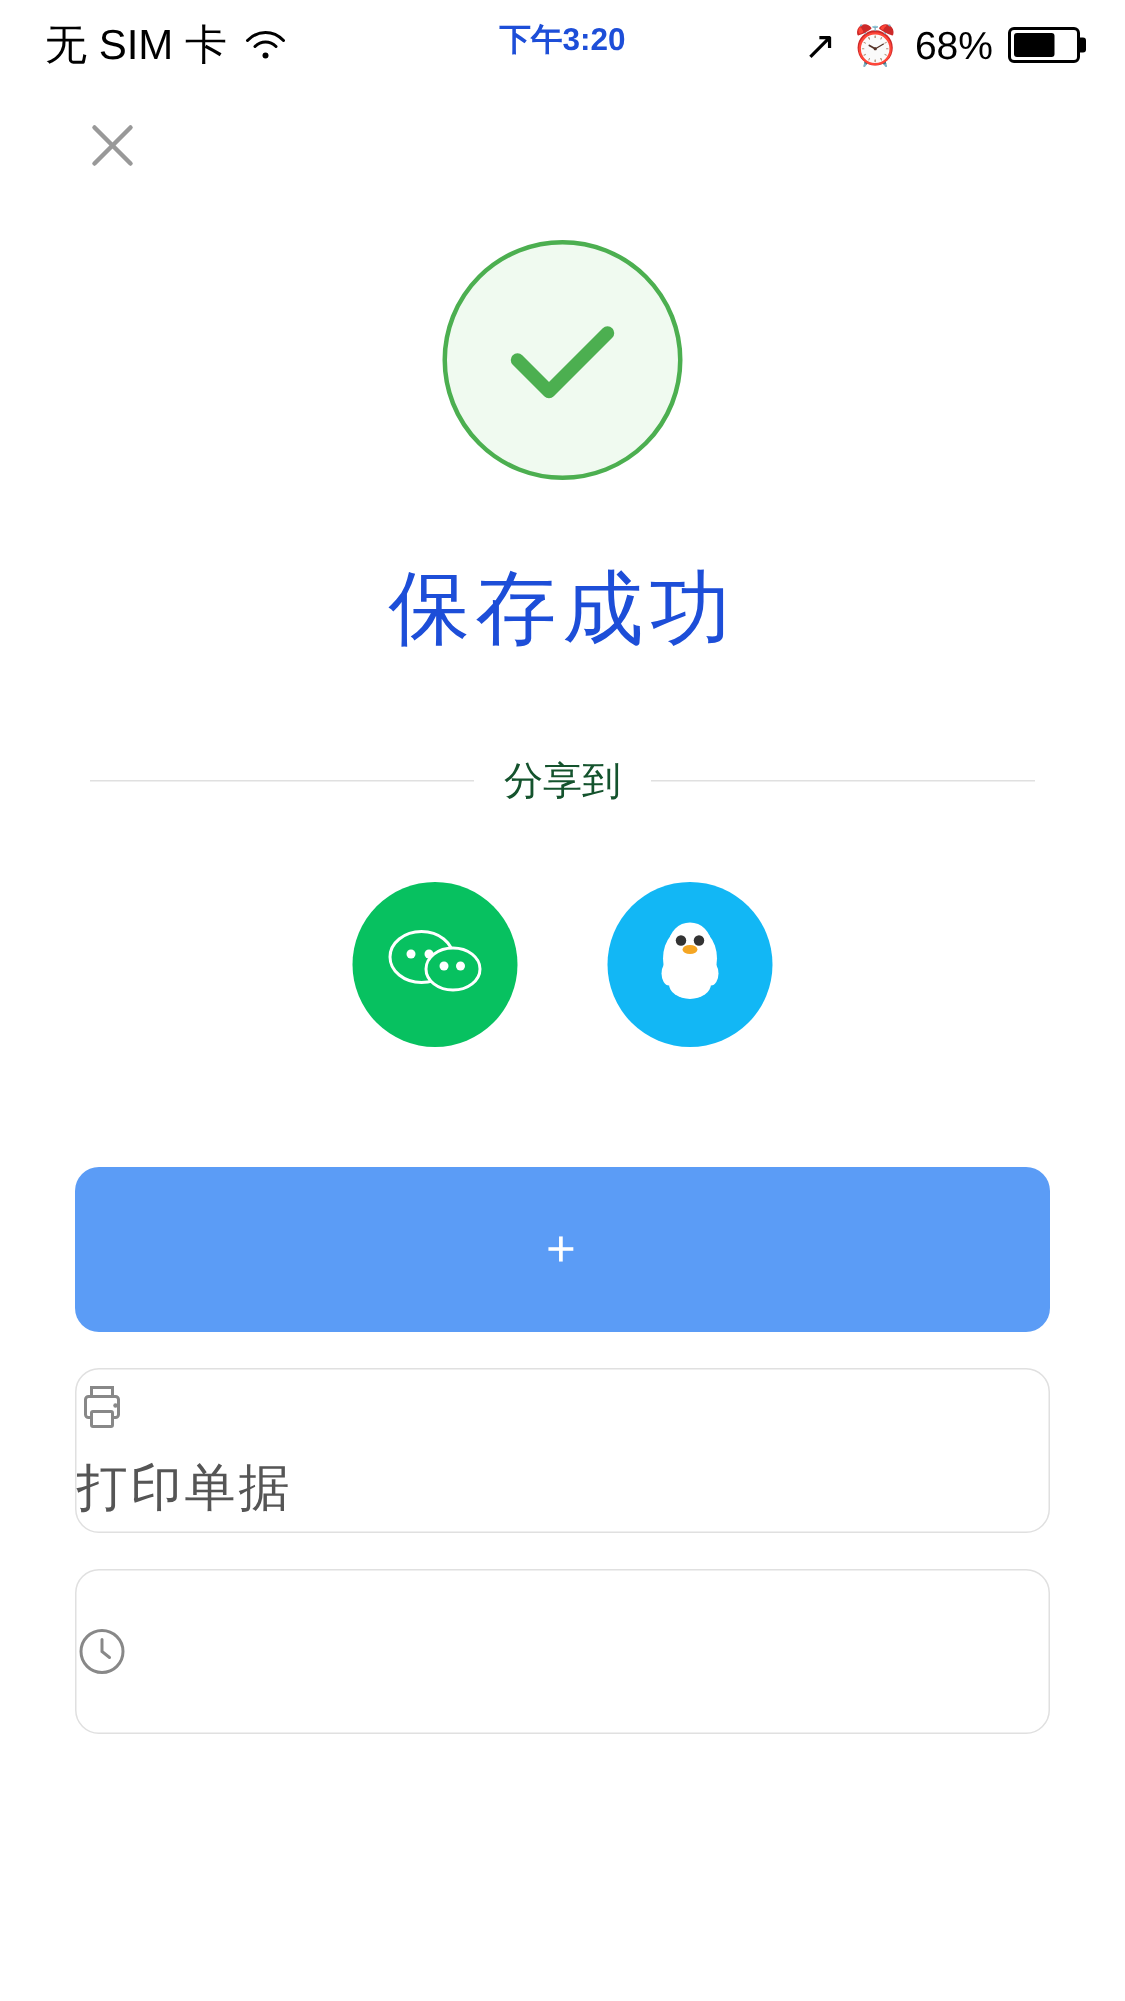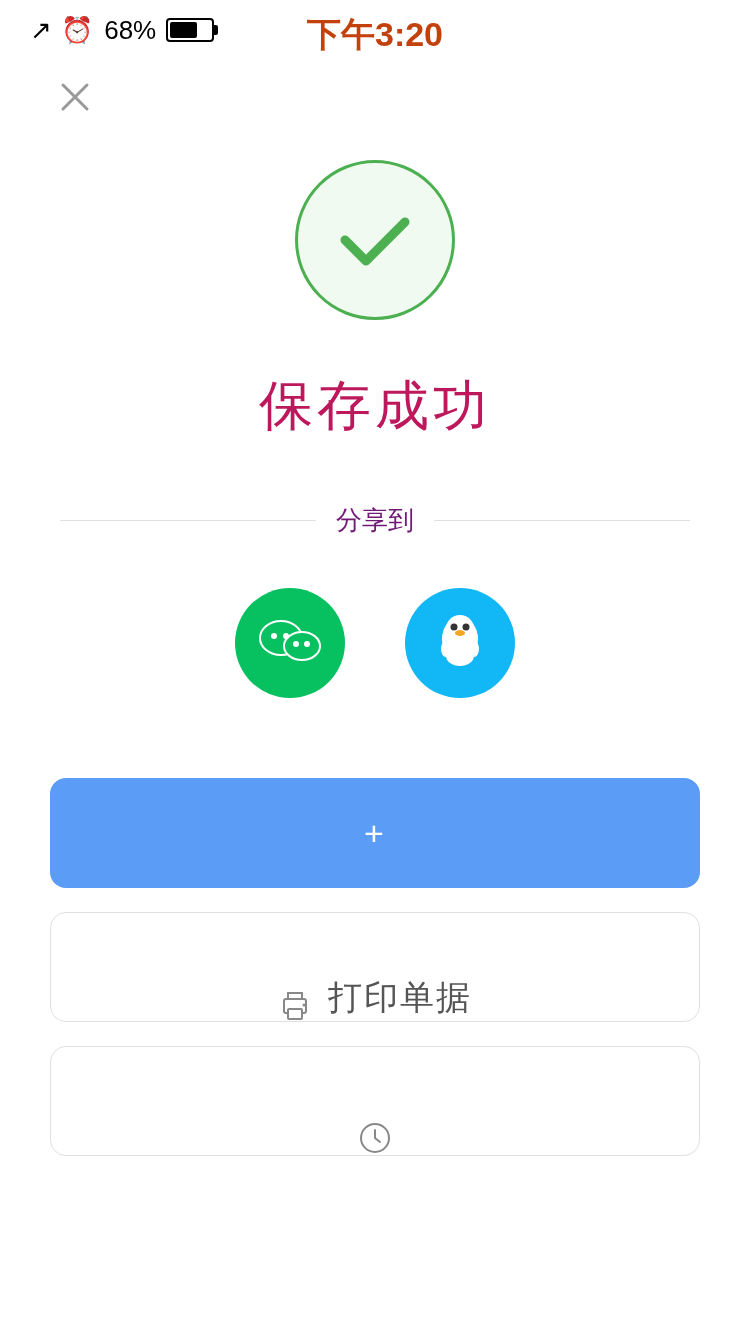--- a/index.html
+++ b/index.html
@@ -32,23 +32,23 @@
     .status-left {
       display: flex;
       align-items: center;
       gap: 12px;
       font-size: 28px;
       color: #000;
       font-weight: 400;
     }
 
     .status-center {
-      font-size: 34px;
+      font-size: 21px;
       font-weight: 600;
-      color: #c2410c;
+      color: #1d4ed8;
       position: absolute;
       left: 50%;
       transform: translateX(-50%);
       top: 12px;
     }
 
     .status-right {
       display: flex;
       align-items: center;
       gap: 10px;
@@ -139,21 +139,21 @@
 
     .checkmark-icon {
       width: 90px;
       height: 90px;
     }
 
     
     .success-title {
       font-size: 54px;
       font-weight: 500;
-      color: #be185d;
+      color: #1d4ed8;
       margin-bottom: 60px;
       letter-spacing: 4px;
     }
 
     
     .share-section {
       width: 100%;
       padding: 0 60px;
       margin-bottom: 60px;
     }
@@ -166,21 +166,21 @@
     }
 
     .divider-line {
       flex: 1;
       height: 1px;
       background: #e0e0e0;
     }
 
     .share-label {
       font-size: 26px;
-      color: #701a75;
+      color: #14532d;
     }
 
     .share-icons {
       display: flex;
       justify-content: center;
       gap: 60px;
     }
 
     .share-icon-btn {
       width: 110px;
@@ -226,40 +226,49 @@
       letter-spacing: 2px;
     }
 
     .btn-secondary {
       width: 100%;
       height: 110px;
       background: #ffffff;
       border: 1px solid #e0e0e0;
       border-radius: 16px;
       display: flex;
-      align-items: flex-end;
+      align-items: flex-start;
       justify-content: center;
       gap: 16px;
       cursor: pointer;
       font-size: 34px;
       color: #555555;
       letter-spacing: 2px;
+      flex-direction: column;
     }
 
     .btn-icon {
       font-size: 34px;
       display: flex;
       align-items: center;
       justify-content: center;
     }
   </style>
 </head>
 <body>
 
 <div class="status-bar">
+  <div class="status-left">
+    <span>无 SIM 卡</span>
+    <svg class="wifi-icon" viewBox="0 0 28 20" fill="none" xmlns="http://www.w3.org/2000/svg">
+      <path d="M14 15a2 2 0 100 4 2 2 0 000-4z" fill="#000"></path>
+      <path d="M7 11c1.9-1.9 4.4-3 7-3s5.1 1.1 7 3" stroke="#000" stroke-width="2" stroke-linecap="round" fill="none"></path>
+      <path d="M2 7c3.2-3.3 7.6-5.3 12-5.3s8.8 2 12 5.3" stroke="#000" stroke-width="2" stroke-linecap="round" fill="none"></path>
+    </svg>
+  </div>
   <div class="status-center">下午3:20</div>
   <div class="status-right">
     <span>↗</span>
     <span>⏰</span>
     <span>68%</span>
     <div class="battery-icon">
       <div class="battery-body">
         <div class="battery-fill"></div>
       </div>
     </div>

